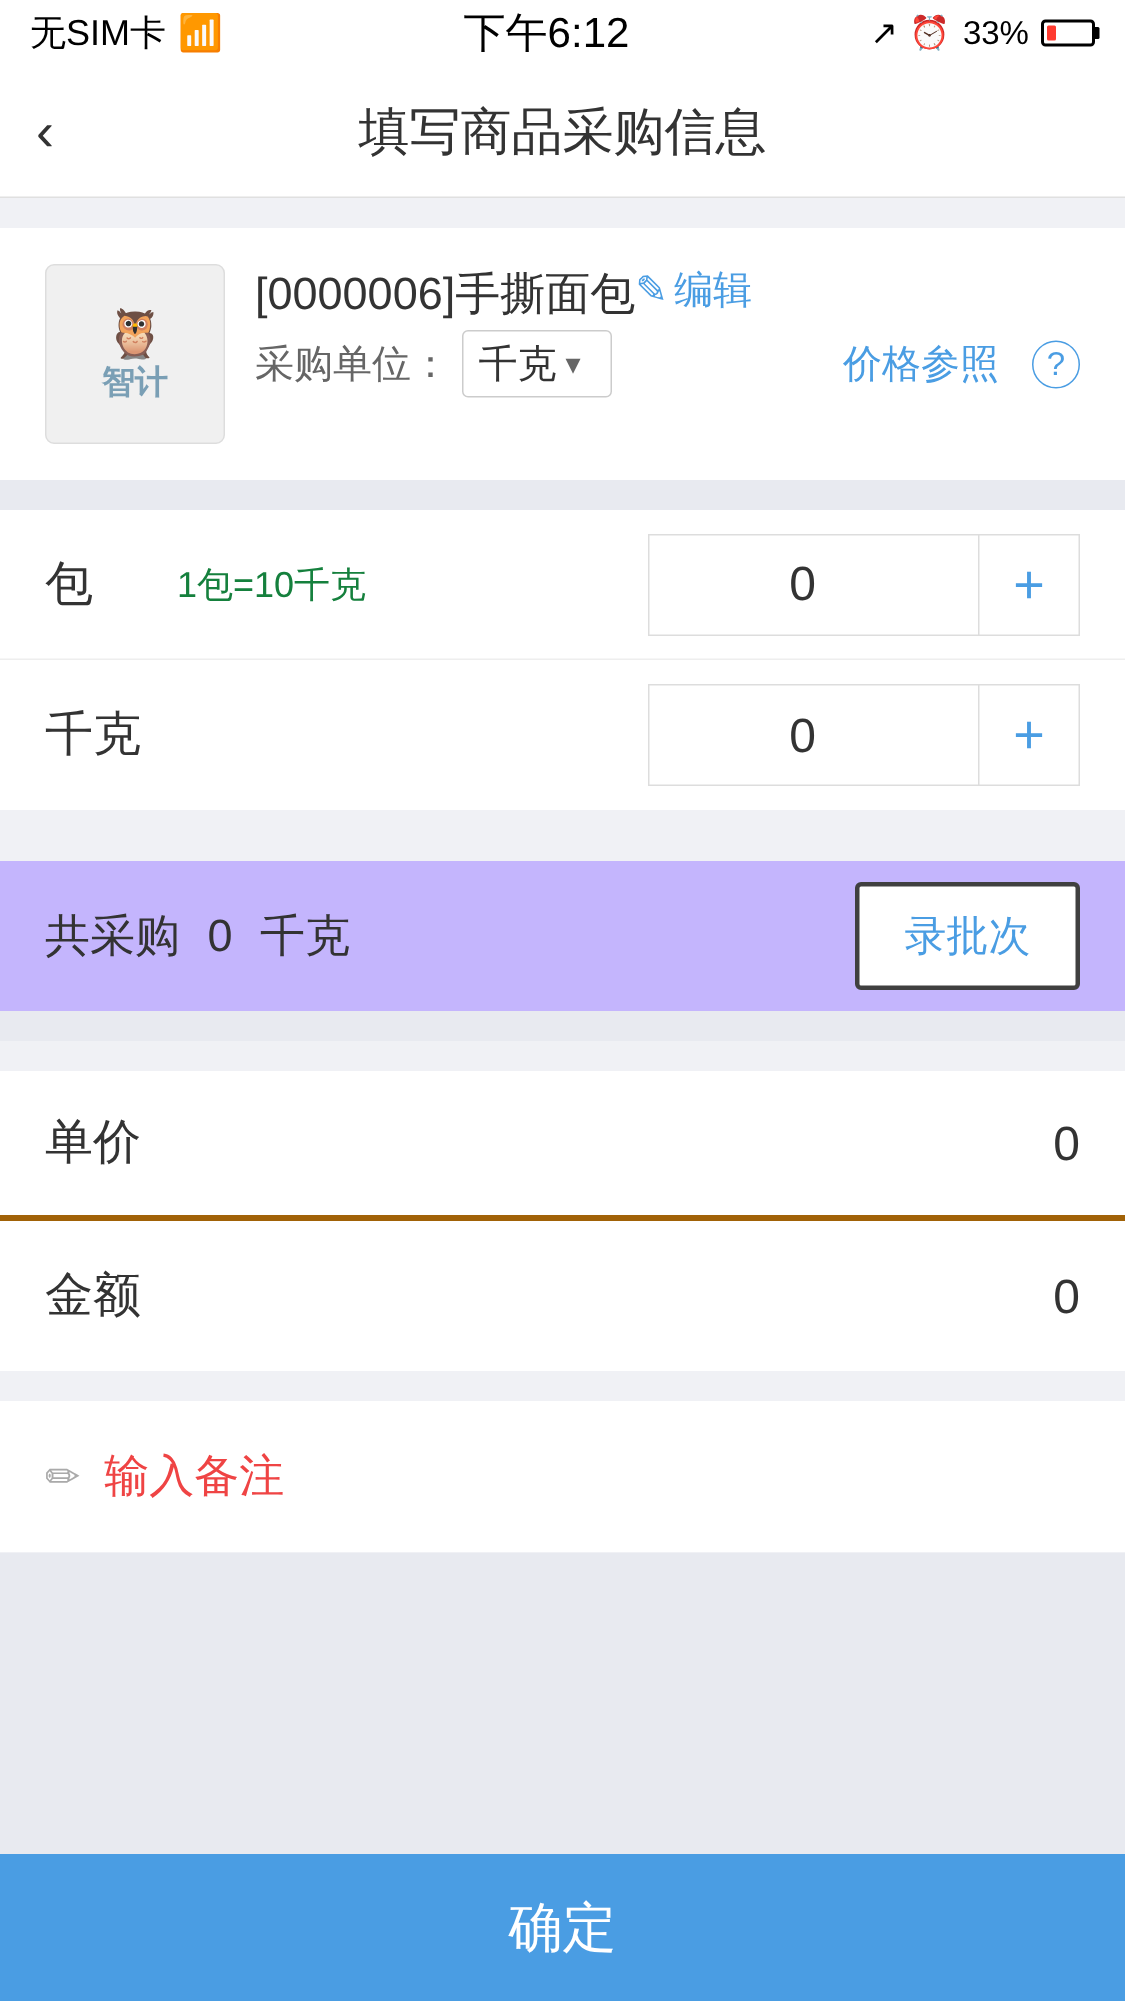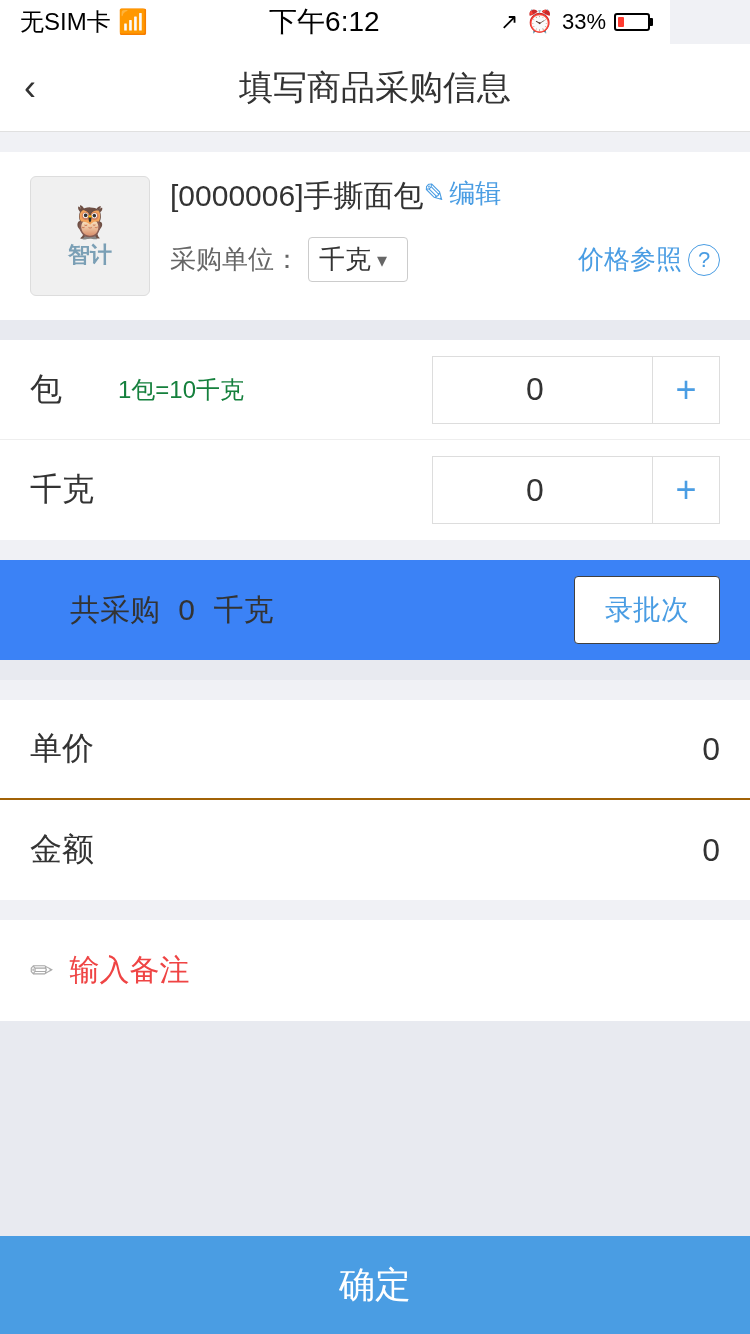--- a/index.html
+++ b/index.html
@@ -7,21 +7,21 @@
     body {
       width: 750px;
       min-height: 1334px;
       font-family: -apple-system, 'PingFang SC', 'Helvetica Neue', sans-serif;
       background: #f0f1f5;
       position: relative;
     }
 
     
     .status-bar {
-      width: 670px;
+      width: 750px;
       height: 44px;
       background: #fff;
       display: flex;
       align-items: center;
       justify-content: space-between;
       padding: 0 20px;
       font-size: 26px;
       color: #000;
     }
     .status-left { display: flex; align-items: center; gap: 8px; font-size: 24px; }
@@ -103,21 +103,21 @@
       color: #4a9de3;
       display: flex;
       align-items: center;
       gap: 4px;
       cursor: pointer;
     }
     .product-unit-row {
       display: flex;
       align-items: center;
       justify-content: space-between;
-      margin-top: 20px;
+      margin-top: 3px;
     }
     .unit-label {
       font-size: 26px;
       color: #666;
     }
     .unit-select {
       border: 1px solid #ccc;
       border-radius: 4px;
       padding: 4px 20px 4px 10px;
       font-size: 26px;
@@ -126,21 +126,21 @@
       display: flex;
       align-items: center;
       gap: 6px;
       cursor: pointer;
     }
     .price-ref {
       font-size: 26px;
       color: #4a9de3;
       display: flex;
       align-items: center;
-      gap: 6px;
+      gap: 22px;
       cursor: pointer;
     }
 
     
     .section-divider {
       width: 750px;
       height: 20px;
       background: #e8eaf0;
     }
 
@@ -192,56 +192,55 @@
       display: flex;
       align-items: center;
       justify-content: center;
       font-size: 36px;
       color: #4a9de3;
       cursor: pointer;
     }
 
     
     .summary-section {
-      background: #3b82f6;
-      margin-top: 20px;
-      padding-left: 40px;
+      background: #c4b5fd;
+      margin-top: 34px;
     }
     .summary-row {
       display: flex;
       align-items: center;
       padding: 0 30px;
       height: 100px;
     }
     .summary-label {
       font-size: 30px;
       color: #333;
     }
     .record-btn {
       margin-left: auto;
-      border: 1px solid #404040;
+      border: 3px solid #404040;
       background: #fff;
       color: #4a9de3;
       font-size: 28px;
       padding: 14px 30px;
       border-radius: 4px;
       cursor: pointer;
     }
 
     
     .detail-section {
       background: #fff;
       margin-top: 20px;
     }
     .detail-row {
       display: flex;
       align-items: center;
       padding: 0 30px;
       height: 100px;
-      border-bottom: 2px solid #a16207;
+      border-bottom: 4px solid #a16207;
     }
     .detail-row:last-child {
       border-bottom: none;
       gap: 13px;
     }
     .detail-label {
       font-size: 32px;
       color: #333;
     }
     .detail-value {

